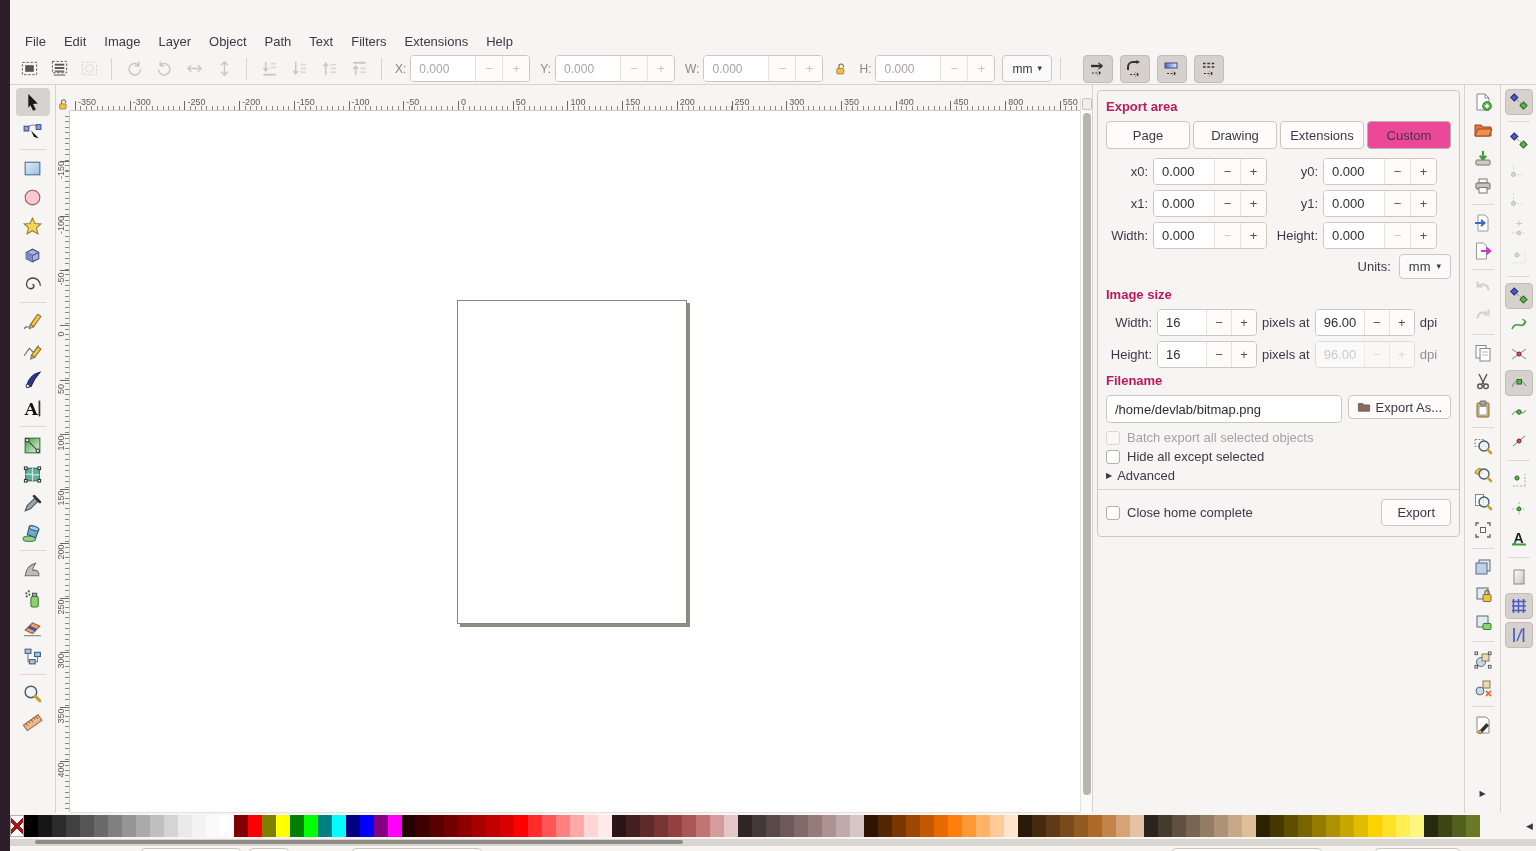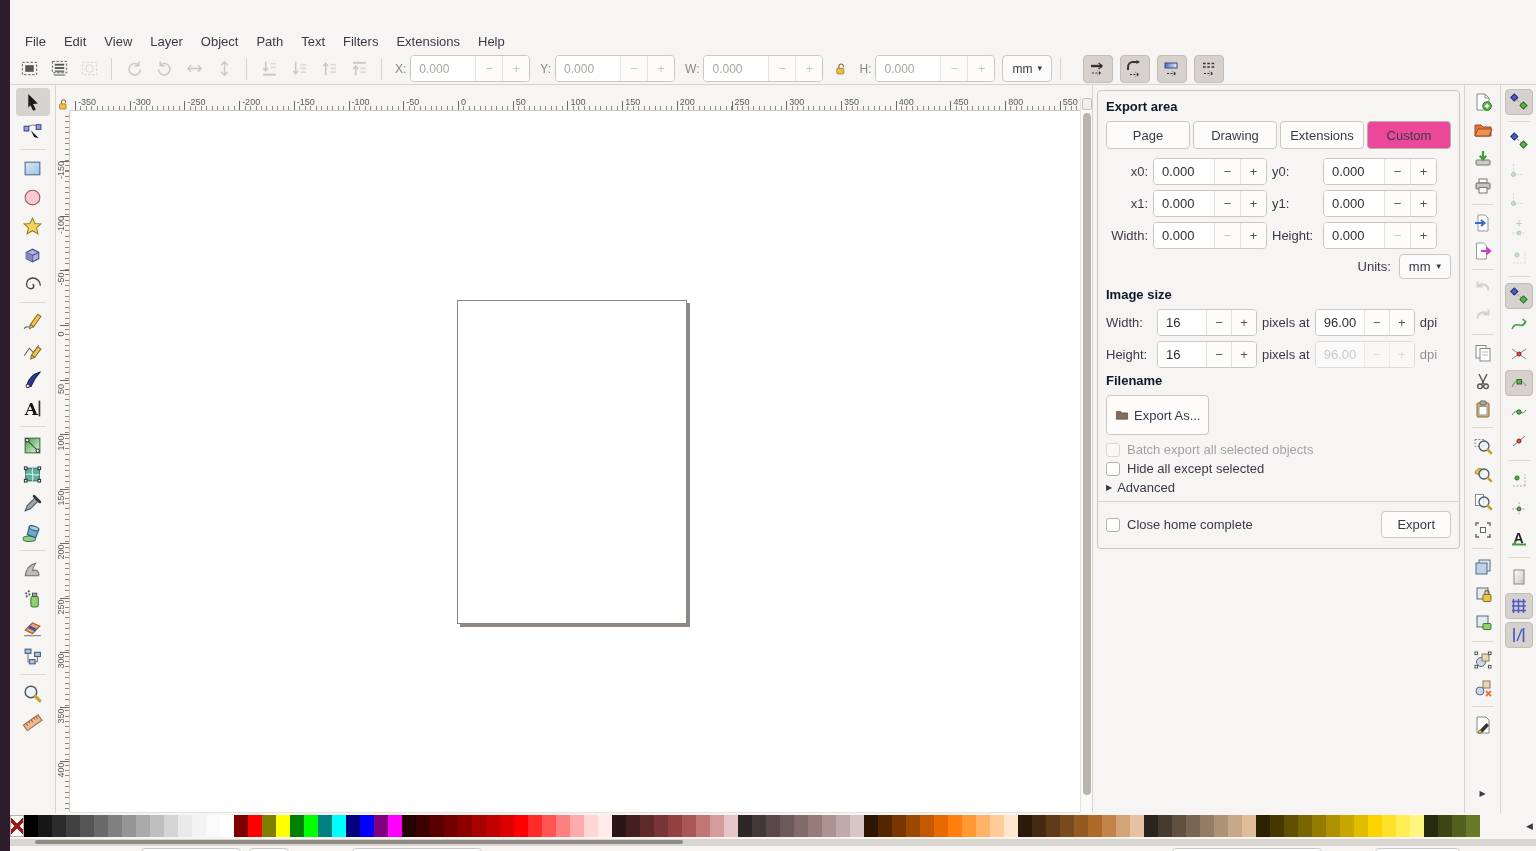--- a/index.html
+++ b/index.html
@@ -87,38 +87,38 @@
   #corner-br .icon { width:9px; height:9px; }
 
   
   #dock { left:1092px; top:85px; width:372px; height:728px; background:#f6f5f4; border-left:1px solid #d8d3cd; padding:3px 4px; }
   #panel-header { display:flex; align-items:center; gap:4px; height:20px; padding:0 2px; }
   #panel-header .icon { width:15px; height:15px; }
   #panel-title { font-size:13px; color:#3d3846; }
   #panel-header-btns { margin-left:auto; display:flex; gap:17px; margin-right:4px; }
   .ph-btn { width:13px; height:13px; border:1px solid #b3ada7; border-radius:2px; display:flex; align-items:center; justify-content:center; color:#6e6862; font-size:8px; background:#f3f1ef; }
   #panel-frame { margin-top:2px; border:1px solid #cdc7c2; border-radius:4px; background:#f6f5f4; padding:6px 8px 0 8px; }
-  .section-h { font-weight:bold; font-size:13px; color:#0f172a; margin:2px 0 7px; }
+  .section-h { font-weight:bold; font-size:13px; color:#be185d; margin:2px 0 7px; }
   #tabs { display:flex; gap:3px; margin-bottom:9px; }
   .tab { flex:1; height:28px; border:1px solid #cdc7c2; border-radius:4px; background:#fdfcfb;
     display:flex; align-items:center; justify-content:center; font-size:13px; }
   .tab.active { background:#ec4899; border-color:#b5b0aa; }
   .grid-row { display:flex; align-items:center; margin-bottom:5px; gap:5px; font-size:13px; }
   .flabel { width:42px; text-align:right; flex:none; }
-  .flabel2 { width:46px; flex:none; }
+  .flabel2 { width:46px; text-align:right; flex:none; }
   .panel-spin .spin-entry { min-width:60px; width:60px; font-size:13px; }
   .panel-spin .spin-btn { width:26px; }
   .units-row { display:flex; align-items:center; justify-content:flex-end; gap:8px; margin:3px 0 8px; font-size:13px; }
   .units-sel { height:25px; border:1px solid #cdc7c2; border-radius:4px; background:#fbfafa; display:flex; align-items:center; gap:6px; padding:0 9px; }
   .isz .spin-entry { min-width:48px; width:48px; font-size:13px; }
   .isz .spin-btn { width:25px; }
   #filename-row { display:flex; gap:6px; margin-bottom:7px; }
   #filename-input { flex:1; height:28px; border:1px solid #cdc7c2; border-radius:4px; background:#fff; padding:0 8px;
     font-family:"Liberation Sans",sans-serif; font-size:13px; color:#2e2e2e; }
-  #export-as-btn { height:40px; border:1px solid #cdc7c2; border-radius:4px; background:#fdfcfb; display:flex; align-items:center; gap:5px; padding:0 8px; font-size:13px; flex:none; }
+  #export-as-btn { height:24px; border:1px solid #cdc7c2; border-radius:4px; background:#fdfcfb; display:flex; align-items:center; gap:5px; padding:0 8px; font-size:13px; flex:none; }
   #export-as-btn .icon { width:14px; height:14px; }
   .check-row { display:flex; align-items:center; gap:7px; margin:4px 0; font-size:13px; }
   .checkbox { width:14px; height:14px; border:1px solid #b5b0aa; border-radius:3px; background:#fff; flex:none; }
   .check-row.disabled { opacity:.45; }
   #advanced-row { display:flex; align-items:center; gap:5px; font-size:13px; margin:4px 0 6px; }
   #advanced-row .g { font-size:8px; }
   #panel-hr { border-top:1px solid #d8d3cd; margin:4px -8px 0; }
   #panel-footer { display:flex; align-items:center; gap:7px; padding:9px 0 10px; font-size:13px; }
   #export-btn { margin-left:auto; height:27px; padding:0 15px; border:1px solid #cdc7c2; border-radius:4px; background:#fdfcfb; display:flex; align-items:center; }
 
@@ -150,21 +150,21 @@
 </head>
 <body>
 
 <div id="app">
 
 
   <div id="menubar" class="abs">
 
   <span class="menu-item">File</span>
       <span class="menu-item">Edit</span>
-      <span class="menu-item">View</span>
+      <span class="menu-item">Image</span>
       <span class="menu-item">Layer</span>
       <span class="menu-item">Object</span>
       <span class="menu-item">Path</span>
       <span class="menu-item">Text</span>
       <span class="menu-item">Filters</span>
       <span class="menu-item">Extensions</span>
       <span class="menu-item">Help</span>
     </div>
 
   <div id="toolbar" class="abs">
@@ -764,20 +764,21 @@
         <span class="spin" style="opacity:.55">
           <span class="spin-entry dim">96.00</span>
           <span class="spin-btn disabled">−</span>
           <span class="spin-btn disabled">+</span>
         </span>
         <span style="opacity:.55">dpi</span>
       </div>
 
       <div class="section-h">Filename</div>
       <div id="filename-row">
+        <input id="filename-input" value="/home/devlab/bitmap.png" style="">
         <span id="export-as-btn">
           <span class="icon">
               <svg viewBox="0 0 20 20">
                 <path d="M2 5 h6 l2 2 h8 v9 H2 Z" fill="#8a6a5a" stroke="#5a4a40"></path>
               </svg>
             </span>
           <span>Export As...</span>
         </span>
       </div>
 

